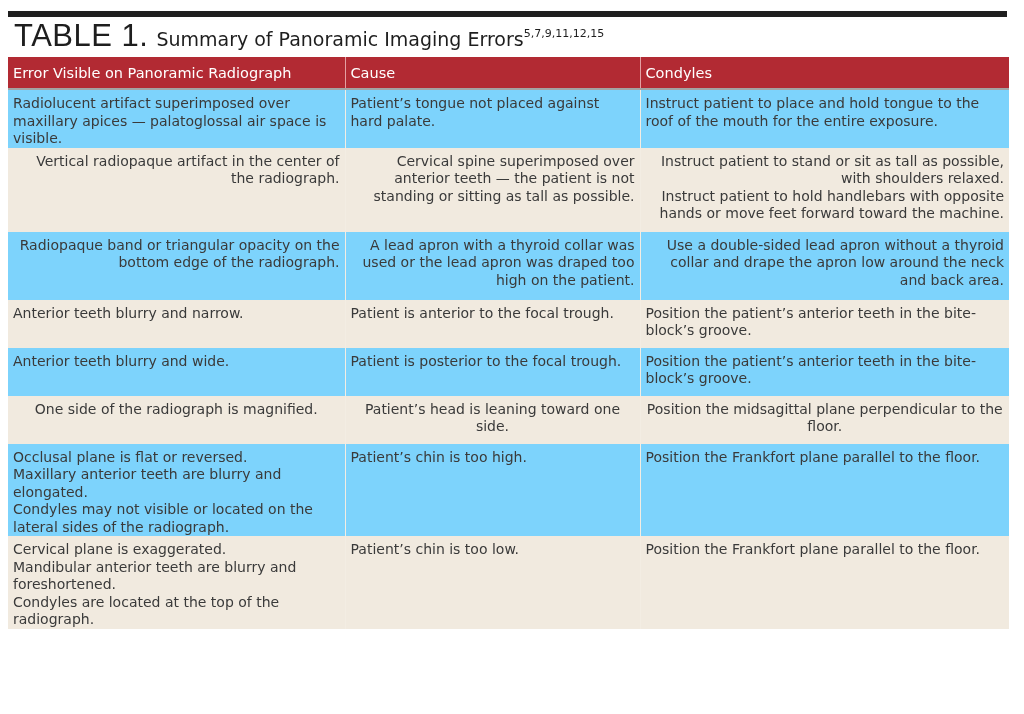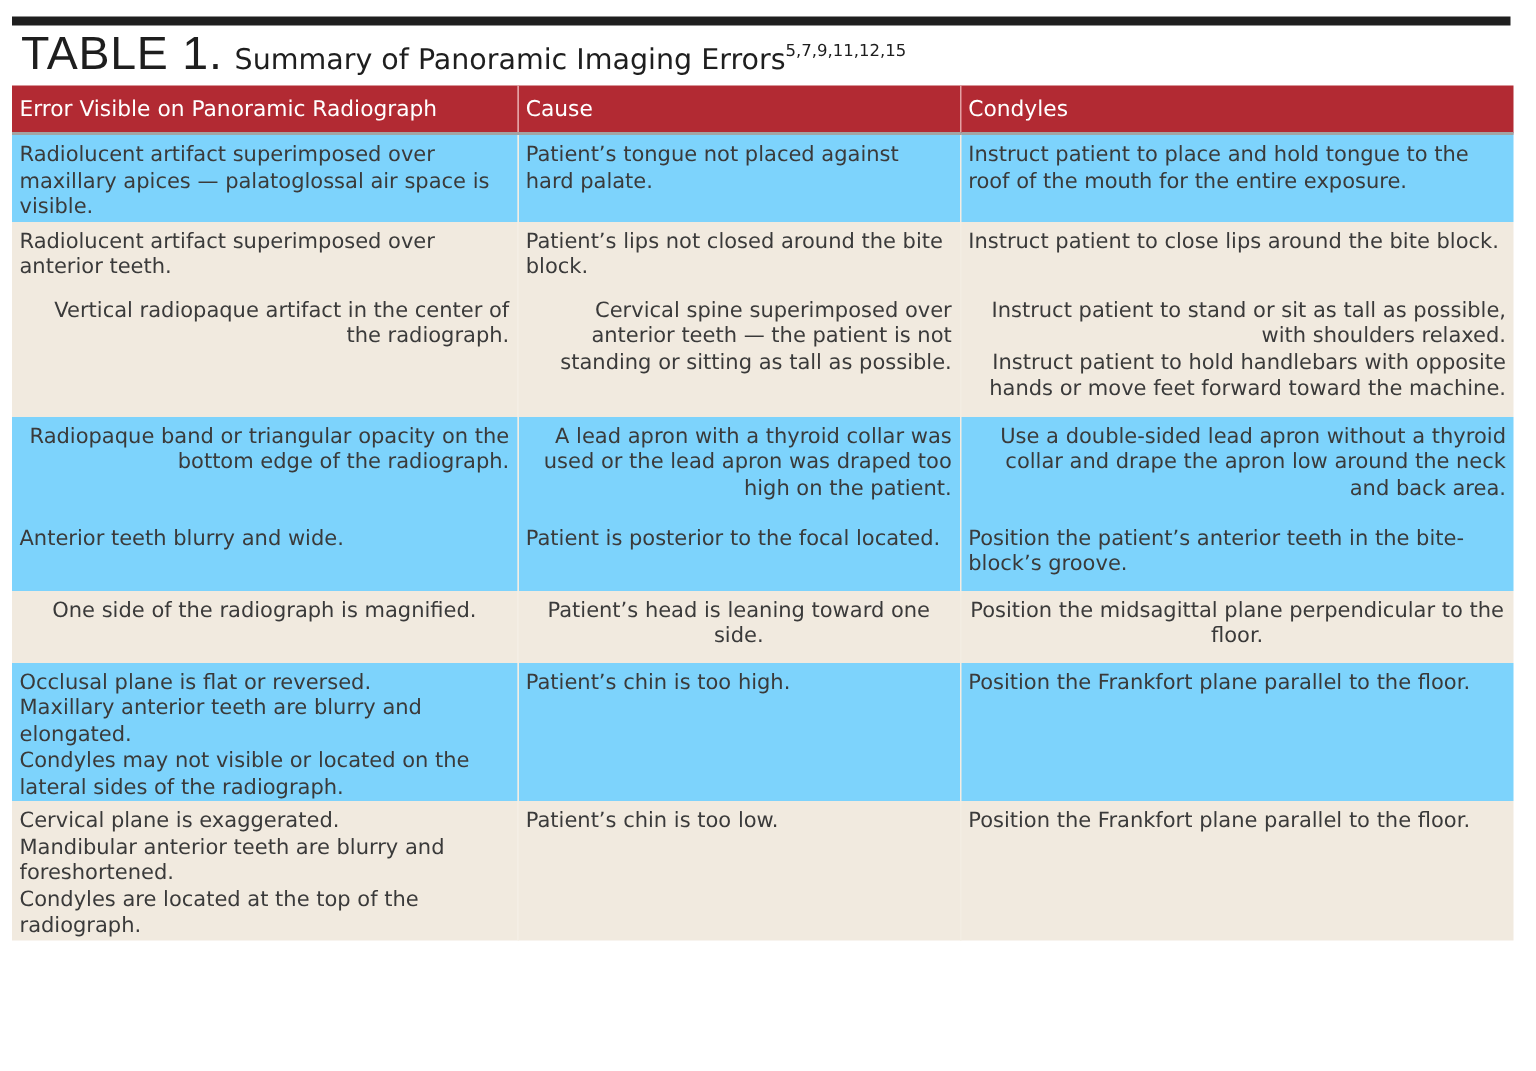--- a/index.html
+++ b/index.html
@@ -46,31 +46,20 @@
         <td>
           <span class="line">Radiolucent artifact superimposed over maxillary apices — palatoglossal air space is visible.</span>
         </td>
         <td>
           <span class="line">Patient’s tongue not placed against hard palate.</span>
         </td>
         <td>
           <span class="line">Instruct patient to place and hold tongue to the roof of the mouth for the entire exposure.</span>
         </td>
       </tr>
-      <tr class="even" style="height: 46px;">
-        <td>
-          <span class="line">Radiolucent artifact superimposed over anterior teeth.</span>
-        </td>
-        <td>
-          <span class="line">Patient’s lips not closed around the bite block.</span>
-        </td>
-        <td>
-          <span class="line">Instruct patient to close lips around the bite block.</span>
-        </td>
-      </tr>
       <tr class="even" style="height: 84px; text-align: right;">
         <td>
           <span class="line">Vertical radiopaque artifact in the center of the radiograph.</span>
         </td>
         <td>
           <span class="line">Cervical spine superimposed over anterior teeth — the patient is not standing or sitting as tall as possible.</span>
         </td>
         <td>
           <span class="line">Instruct patient to stand or sit as tall as possible, with shoulders relaxed.</span>
           <span class="line">Instruct patient to hold handlebars with opposite hands or move feet forward toward the machine.</span>
@@ -80,26 +69,37 @@
         <td>
           <span class="line">Radiopaque band or triangular opacity on the bottom edge of the radiograph.</span>
         </td>
         <td>
           <span class="line">A lead apron with a thyroid collar was used or the lead apron was draped too high on the patient.</span>
         </td>
         <td>
           <span class="line">Use a double-sided lead apron without a thyroid collar and drape the apron low around the neck and back area.</span>
         </td>
       </tr>
+      <tr class="even" style="height: 48px;">
+        <td>
+          <span class="line">Anterior teeth blurry and narrow.</span>
+        </td>
+        <td>
+          <span class="line">Patient is anterior to the focal trough.</span>
+        </td>
+        <td>
+          <span class="line">Position the patient’s anterior teeth in the bite-block’s groove.</span>
+        </td>
+      </tr>
       <tr class="odd" style="height: 48px;">
         <td>
           <span class="line">Anterior teeth blurry and wide.</span>
         </td>
         <td>
-          <span class="line">Patient is posterior to the focal located.</span>
+          <span class="line">Patient is posterior to the focal trough.</span>
         </td>
         <td>
           <span class="line">Position the patient’s anterior teeth in the bite-block’s groove.</span>
         </td>
       </tr>
       <tr class="even" style="height: 48px; text-align: center;">
         <td>
           <span class="line">One side of the radiograph is magnified.</span>
         </td>
         <td>

